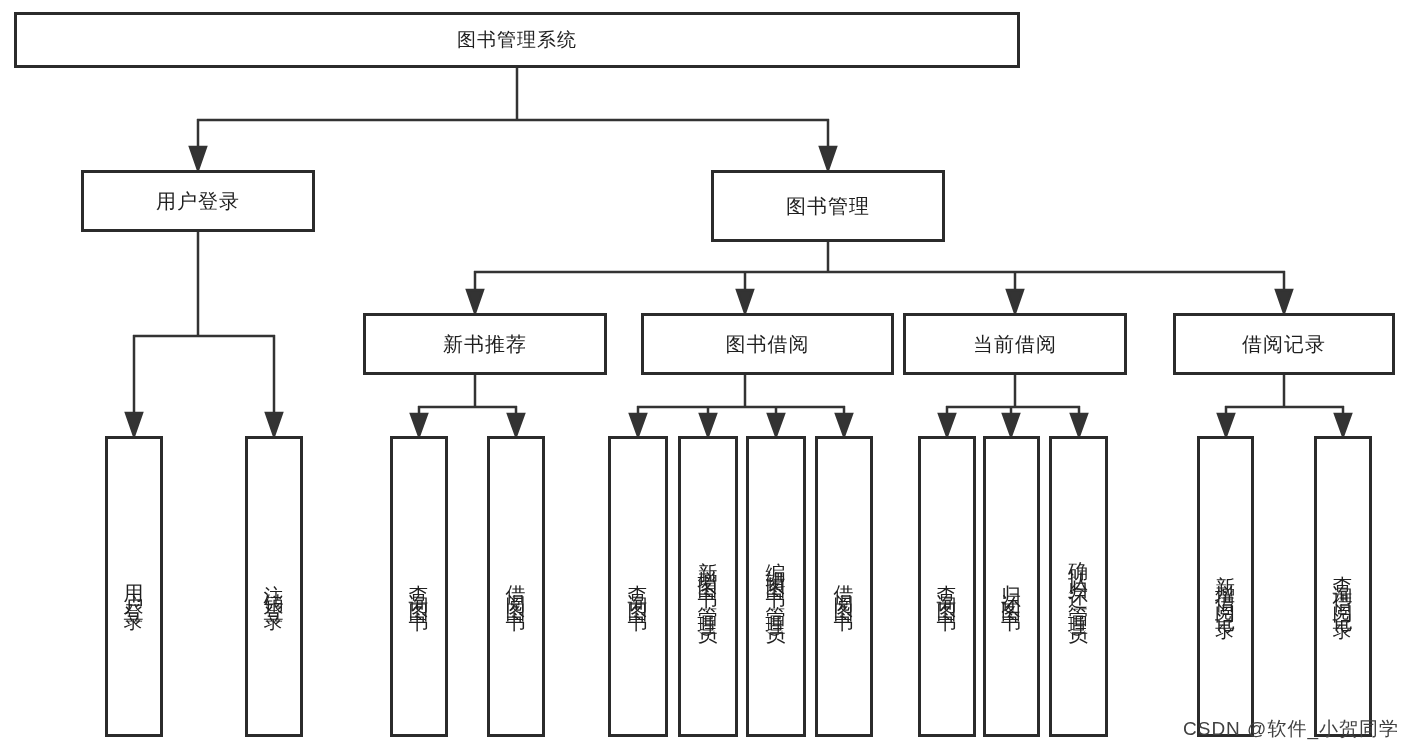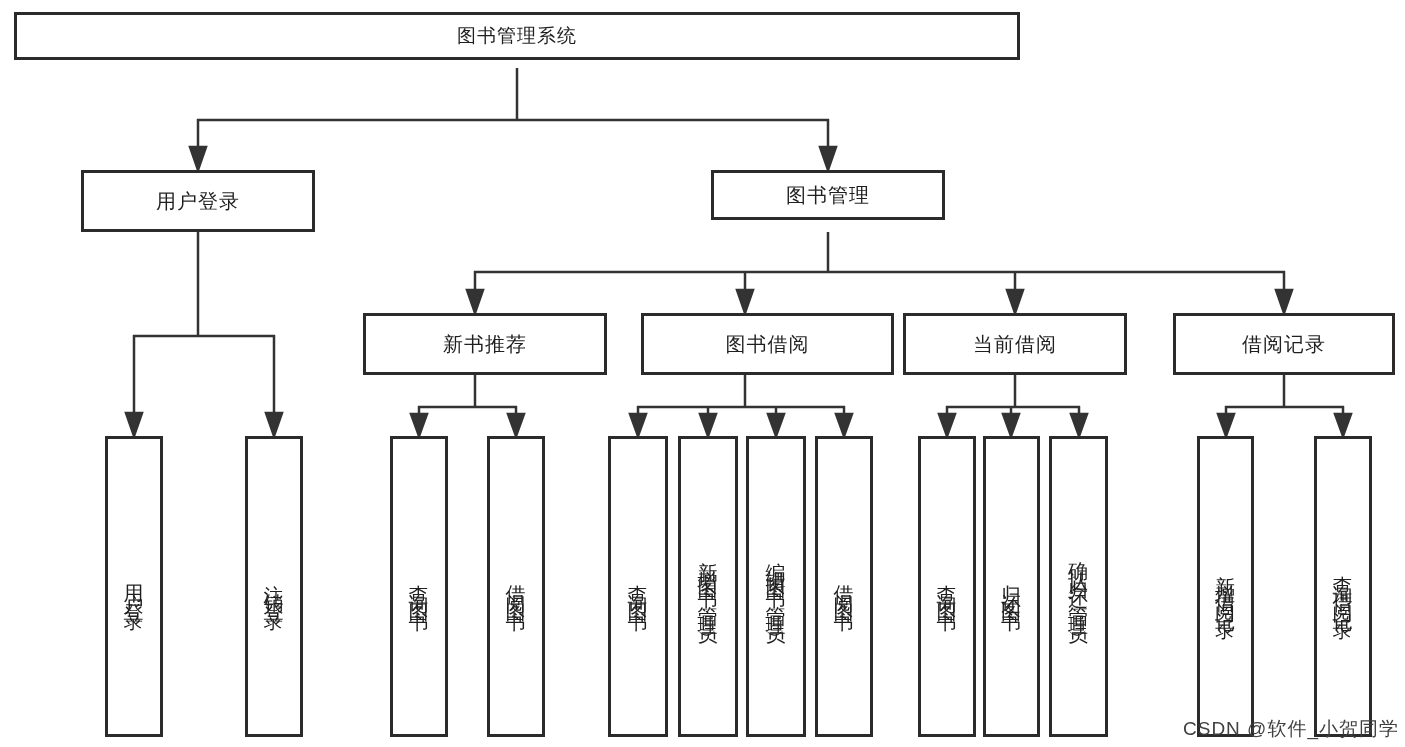--- a/index.html
+++ b/index.html
@@ -118,24 +118,24 @@
         <line x1="1284" y1="375" x2="1284" y2="408"></line>
         <line x1="1225" y1="407" x2="1344" y2="407"></line>
         <line x1="1226" y1="406" x2="1226" y2="420"></line>
         <polygon points="1218,414 1234,414 1226,436"></polygon>
         <line x1="1343" y1="406" x2="1343" y2="420"></line>
         <polygon points="1335,414 1351,414 1343,436"></polygon>
       </g>
     </g>
   </svg>
 
-  <div class="node root" style="left:14px;top:12px;width:1006px;height:48px;">图书管理系统</div>
+  <div class="node root" style="left:14px;top:12px;width:1006px;height:56px;">图书管理系统</div>
 
   <div class="node" style="left:81px;top:170px;width:234px;height:62px;">用户登录</div>
-  <div class="node" style="left:711px;top:170px;width:234px;height:50px;">图书管理</div>
+  <div class="node" style="left:711px;top:170px;width:234px;height:72px;">图书管理</div>
 
   <div class="node" style="left:363px;top:313px;width:244px;height:62px;">新书推荐</div>
   <div class="node" style="left:633px;top:313px;width:253px;height:62px;margin-left:8px;">图书借阅</div>
   <div class="node" style="left:903px;top:313px;width:224px;height:62px;">当前借阅</div>
   <div class="node" style="left:1173px;top:313px;width:222px;height:62px;">借阅记录</div>
 
   <div class="node leaf" style="left:105px;top:436px;width:58px;height:301px;">用户登录</div>
   <div class="node leaf" style="left:245px;top:436px;width:58px;height:301px;">注销登录</div>
 
   <div class="node leaf" style="left:390px;top:436px;width:58px;height:301px;">查询图书</div>

